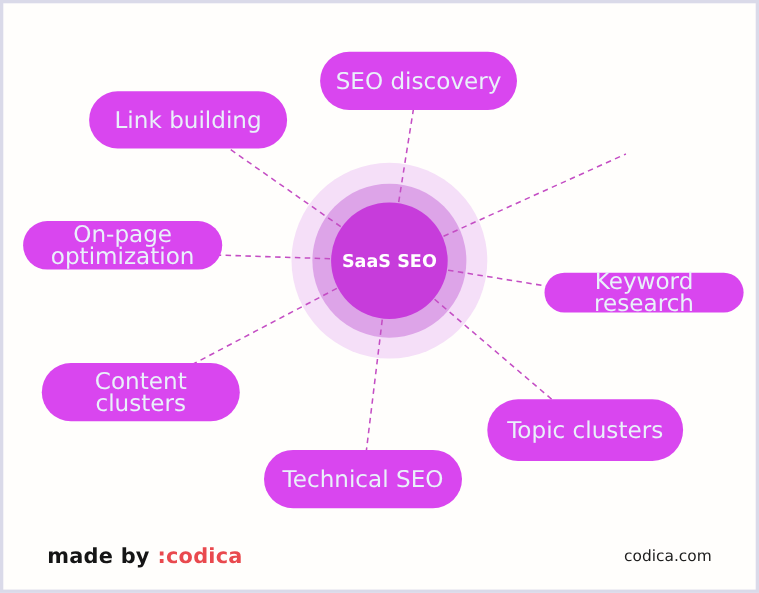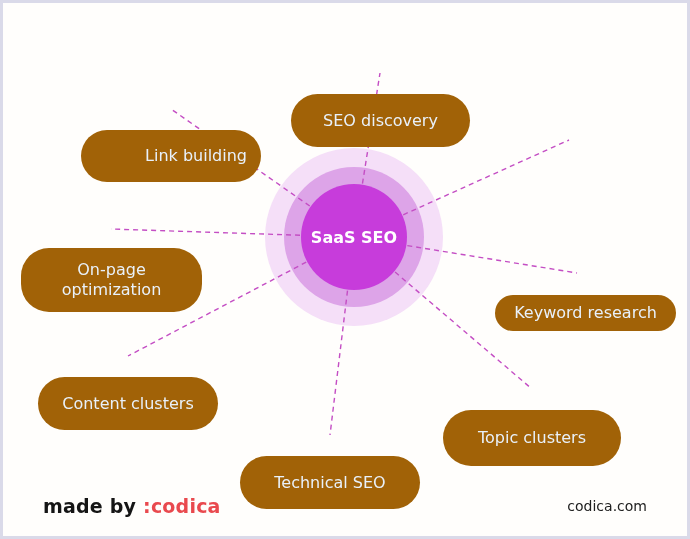--- a/index.html
+++ b/index.html
@@ -36,34 +36,33 @@
     align-items: center; justify-content: center;
     font-weight: 700;
     font-size: 16px;
     line-height: 25px;
     text-align: right;
   }
 
   
   .pill {
     position: absolute;
-    background: #a16207;
+    background: #d946ef;
     color: #e9f1fa;
     border-radius: 28px;
     display: flex; align-items: center; justify-content: center;
     text-align: center;
-    font-size: 16px;
+    font-size: 21px;
     line-height: 20px;
     padding: 0 14px;
-    margin-top: 47px;
   }
   .pill-seo-discovery       { left: 288px; top: 44px;  width: 179px; height: 53px; }
-  .pill-link-building       { left: 78px;  top: 80px;  width: 180px; height: 52px; justify-content: flex-end; }
+  .pill-link-building       { left: 78px;  top: 80px;  width: 180px; height: 52px; }
   .pill-competitors         { left: 478px; top: 110px; width: 177px; height: 55px; }
-  .pill-on-page             { left: 18px;  top: 198px; width: 181px; height: 64px; }
+  .pill-on-page             { left: 18px;  top: 198px; width: 181px; height: 44px; }
   .pill-keyword-research    { left: 492px; top: 245px; width: 181px; height: 36px; }
   .pill-content-strategy    { left: 35px;  top: 327px; width: 180px; height: 53px; }
   .pill-topic-clusters      { left: 440px; top: 360px; width: 178px; height: 56px; }
   .pill-technical-seo       { left: 237px; top: 406px; width: 180px; height: 53px; }
 
   
   .footer-left {
     position: absolute;
     left: 40px; top: 492px;
     font-size: 19px;

